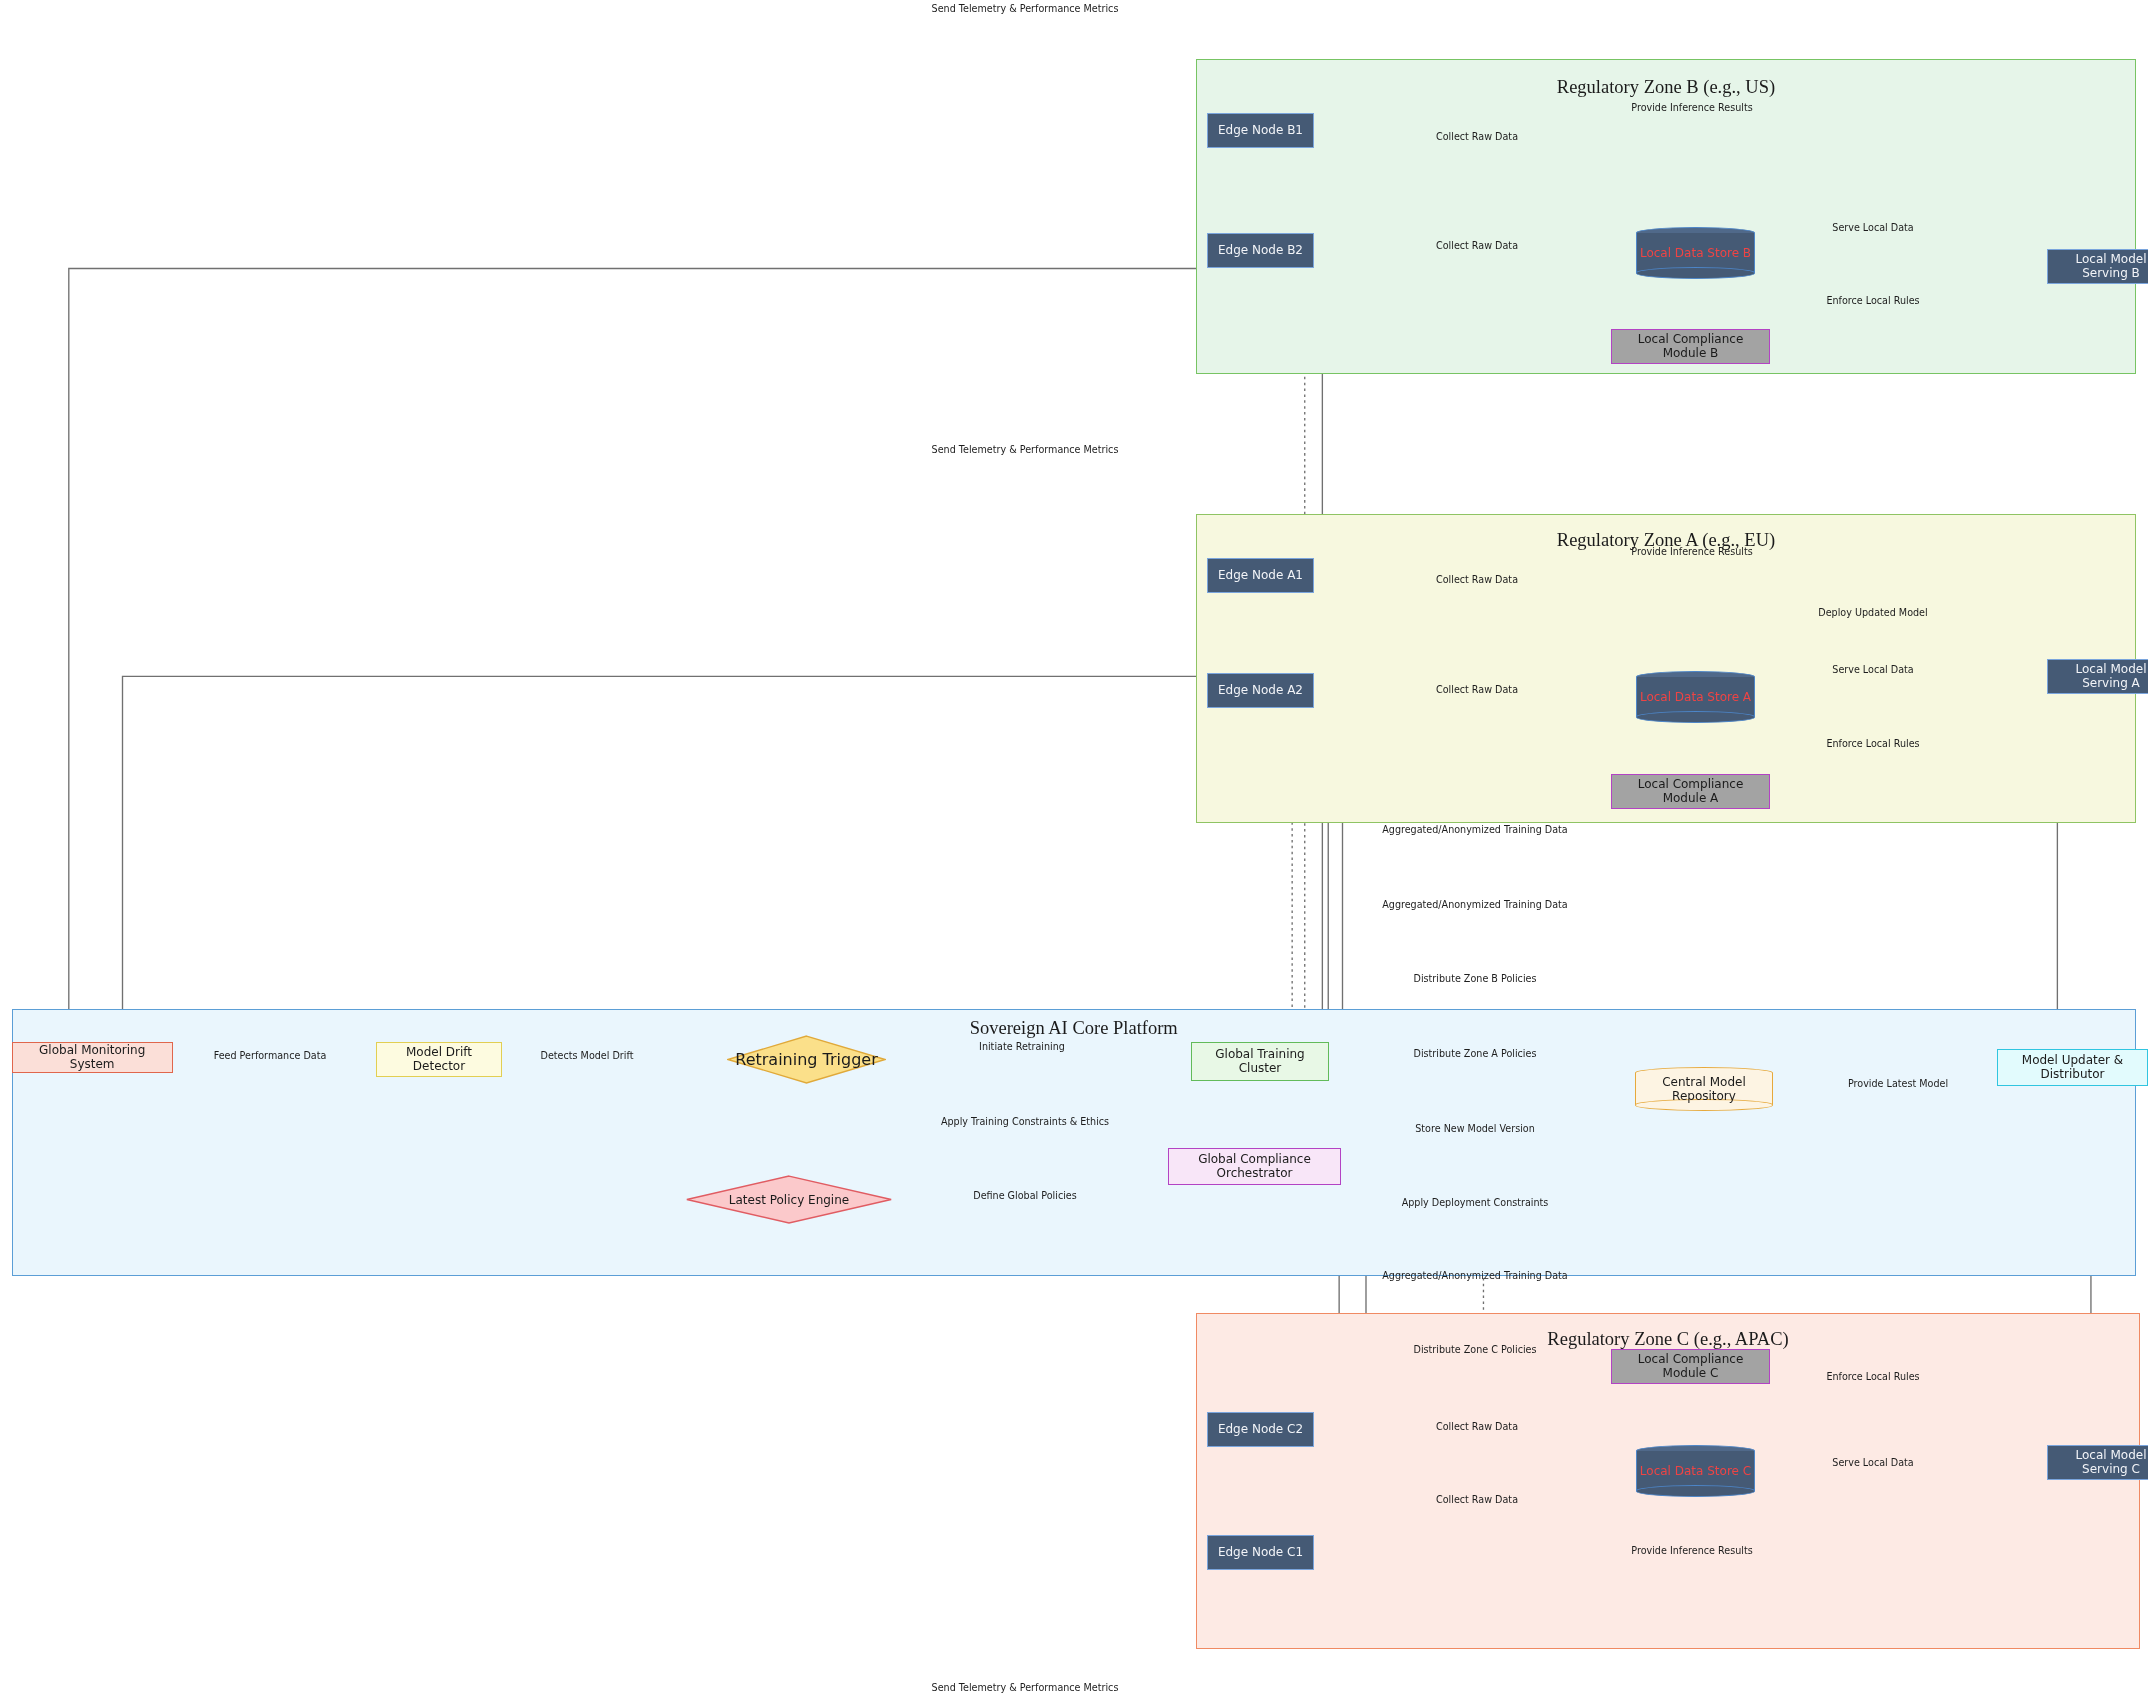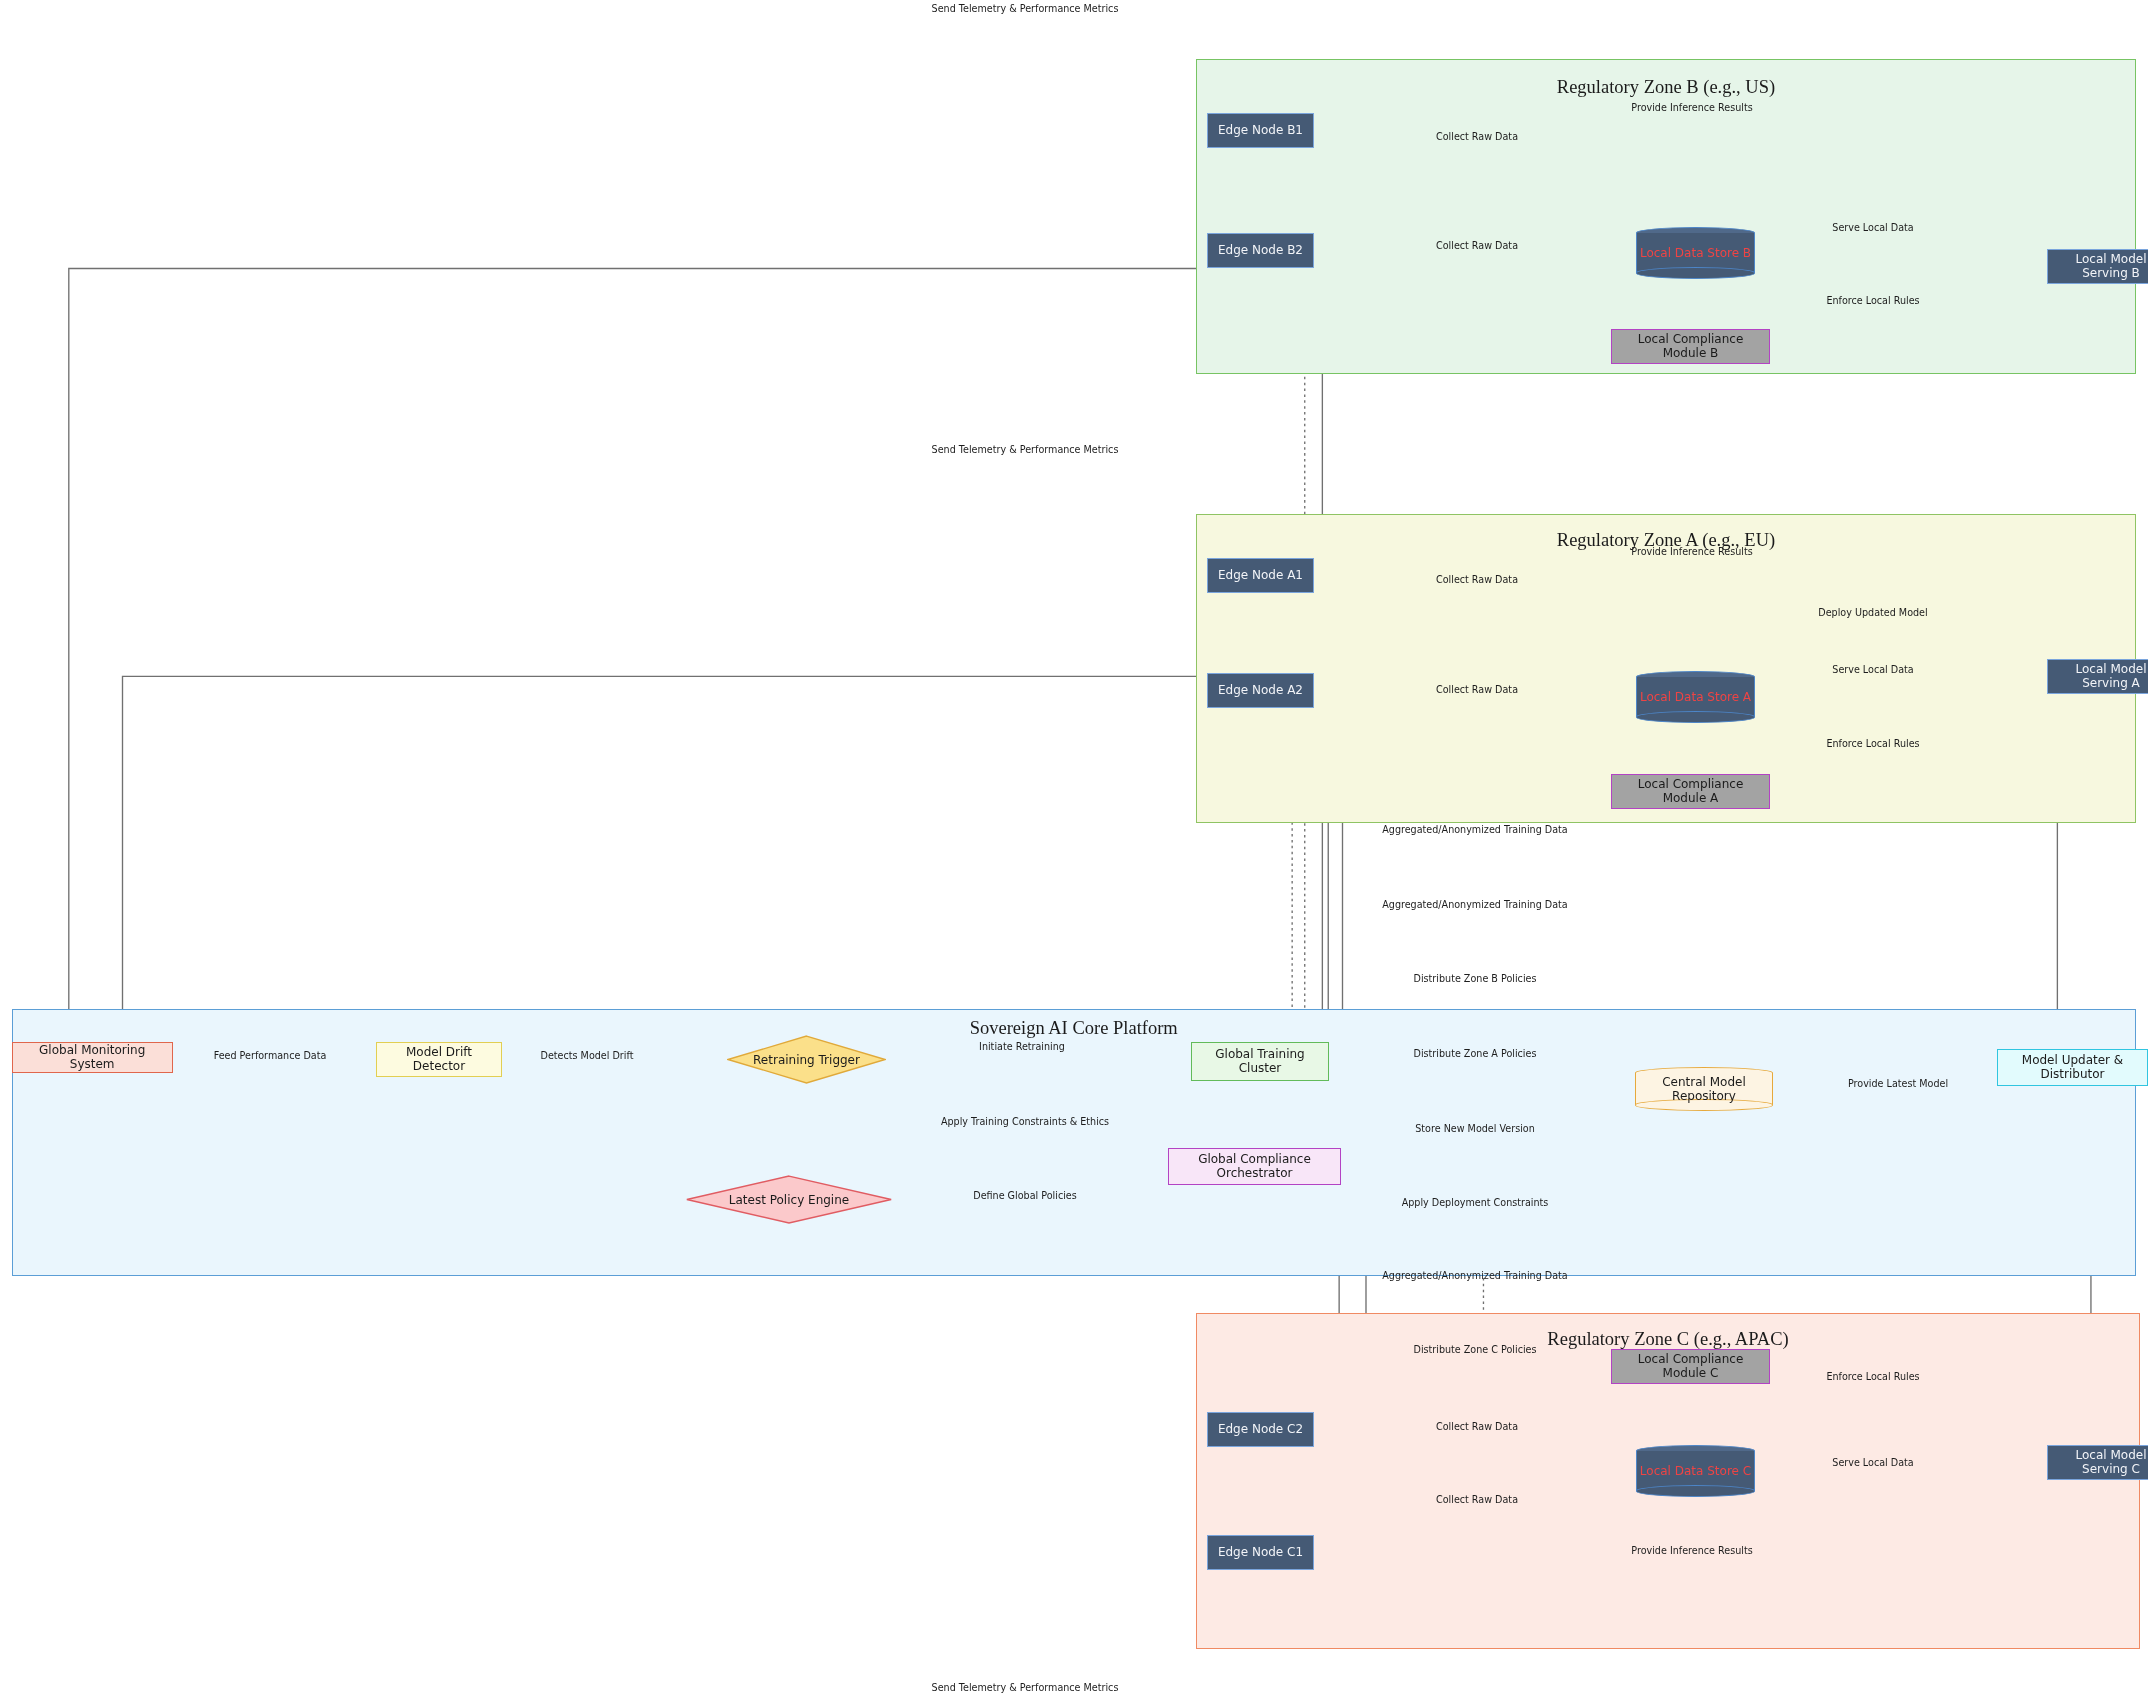--- a/index.html
+++ b/index.html
@@ -198,21 +198,21 @@
     <span>Global Monitoring System</span>
   </div>
   <div class="node rect n-drift" style="left:376px;top:1042px;width:126px;height:35px;">
     <span>Model Drift Detector</span>
   </div>
 
   <div style="position:absolute;left:727px;top:1035px;width:159px;height:49px;">
     <svg width="159" height="49" viewBox="0 0 190 58" style="position:absolute;left:0;top:0;">
       <polygon points="95,1 189,29 95,57 1,29" fill="#fbe08a" stroke="#e0a93a" stroke-width="1.6"></polygon>
     </svg>
-    <div style="position:absolute;left:0;top:0;width:159px;height:49px;display:flex;align-items:center;justify-content:center;font-size:12px;color:#1b1b1b;">Retraining Trigger</div>
+    <div style="position:absolute;left:0;top:0;width:159px;height:49px;display:flex;align-items:center;justify-content:center;font-size:16px;color:#1b1b1b;">Retraining Trigger</div>
   </div>
   <div class="node rect n-training" style="left:1183px;top:1042px;width:138px;height:39px;margin-left:8px;">
     <span>Global Training Cluster</span>
   </div>
   <div class="cyl cyl-orange" style="left:1635px;top:1067px;width:138px;height:44px;border-radius:12px;">
     <div class="top"></div>
     <div class="body"></div>
     <div class="bot"></div>
     <div class="lbl">Central Model Repository</div>
   </div>

